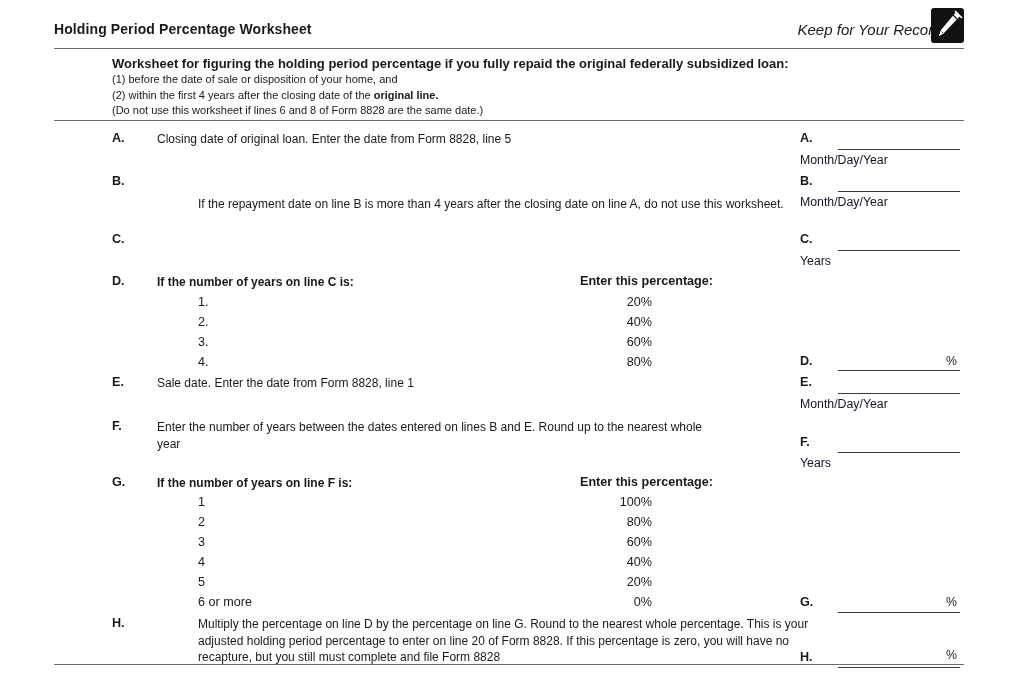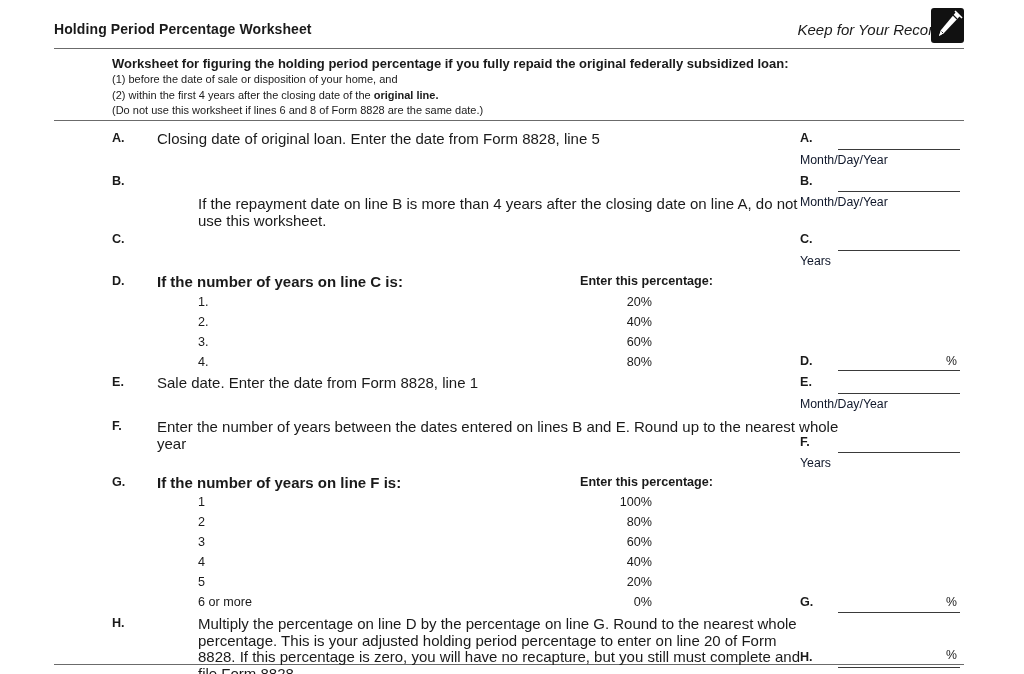--- a/index.html
+++ b/index.html
@@ -46,21 +46,21 @@
   .intro .sub b { font-weight: bold; }
 
   
   .row { position: absolute; left: 0; width: 1024px; }
   .ltr {
     position: absolute; left: 112px; top: 0;
     font-size: 12.6px; font-weight: bold;
   }
   .txt {
     position: absolute; left: 157px; top: 0;
-    font-size: 15px; line-height: 16.5px; color: #1a1a1a;
+    font-size: 12px; line-height: 16.5px; color: #1a1a1a;
   }
   .txt.ind { left: 198px; }
 
   
   .dots {
     display: inline-block; vertical-align: baseline;
     height: 12px; margin: 0 3px;
     background-image: radial-gradient(circle, #8b8b8b 0.9px, transparent 1.1px);
     background-size: 7.4px 12px;
     background-position: 0 8.5px;

